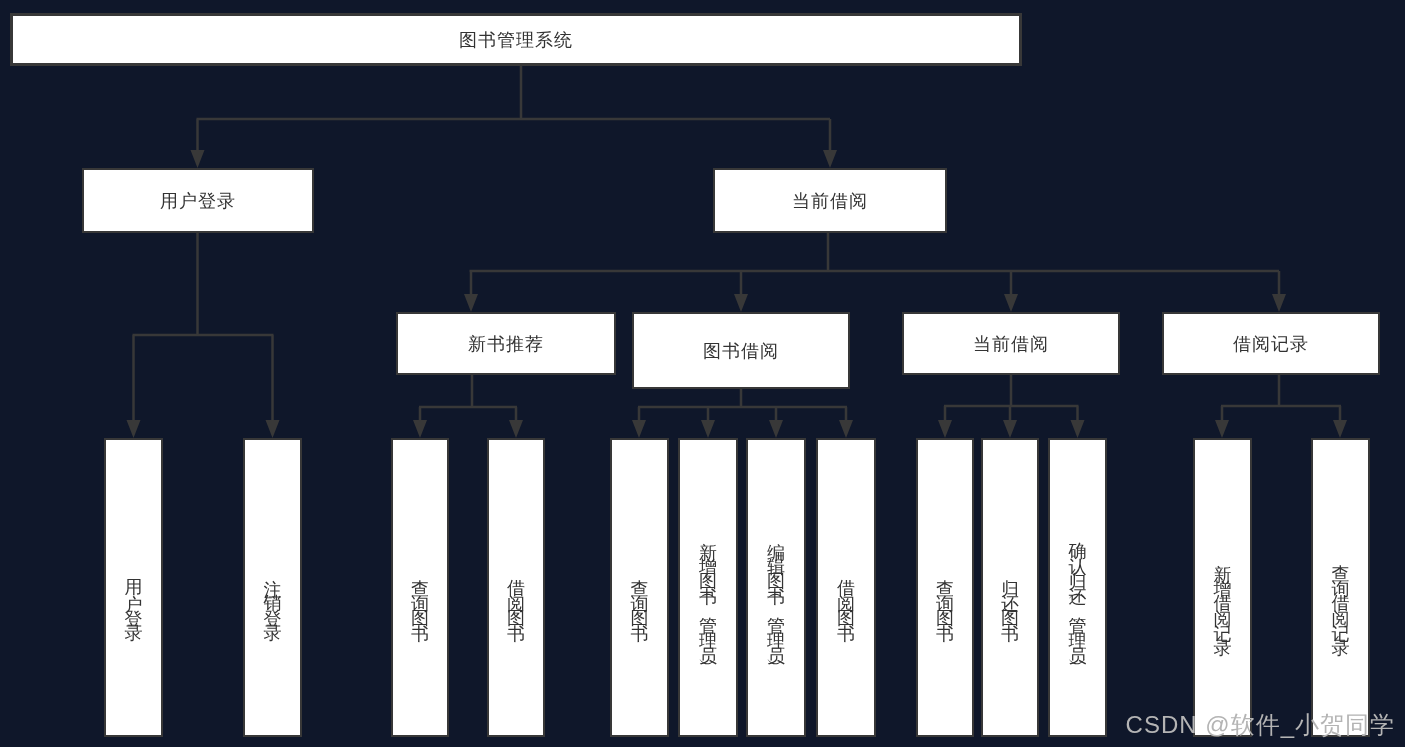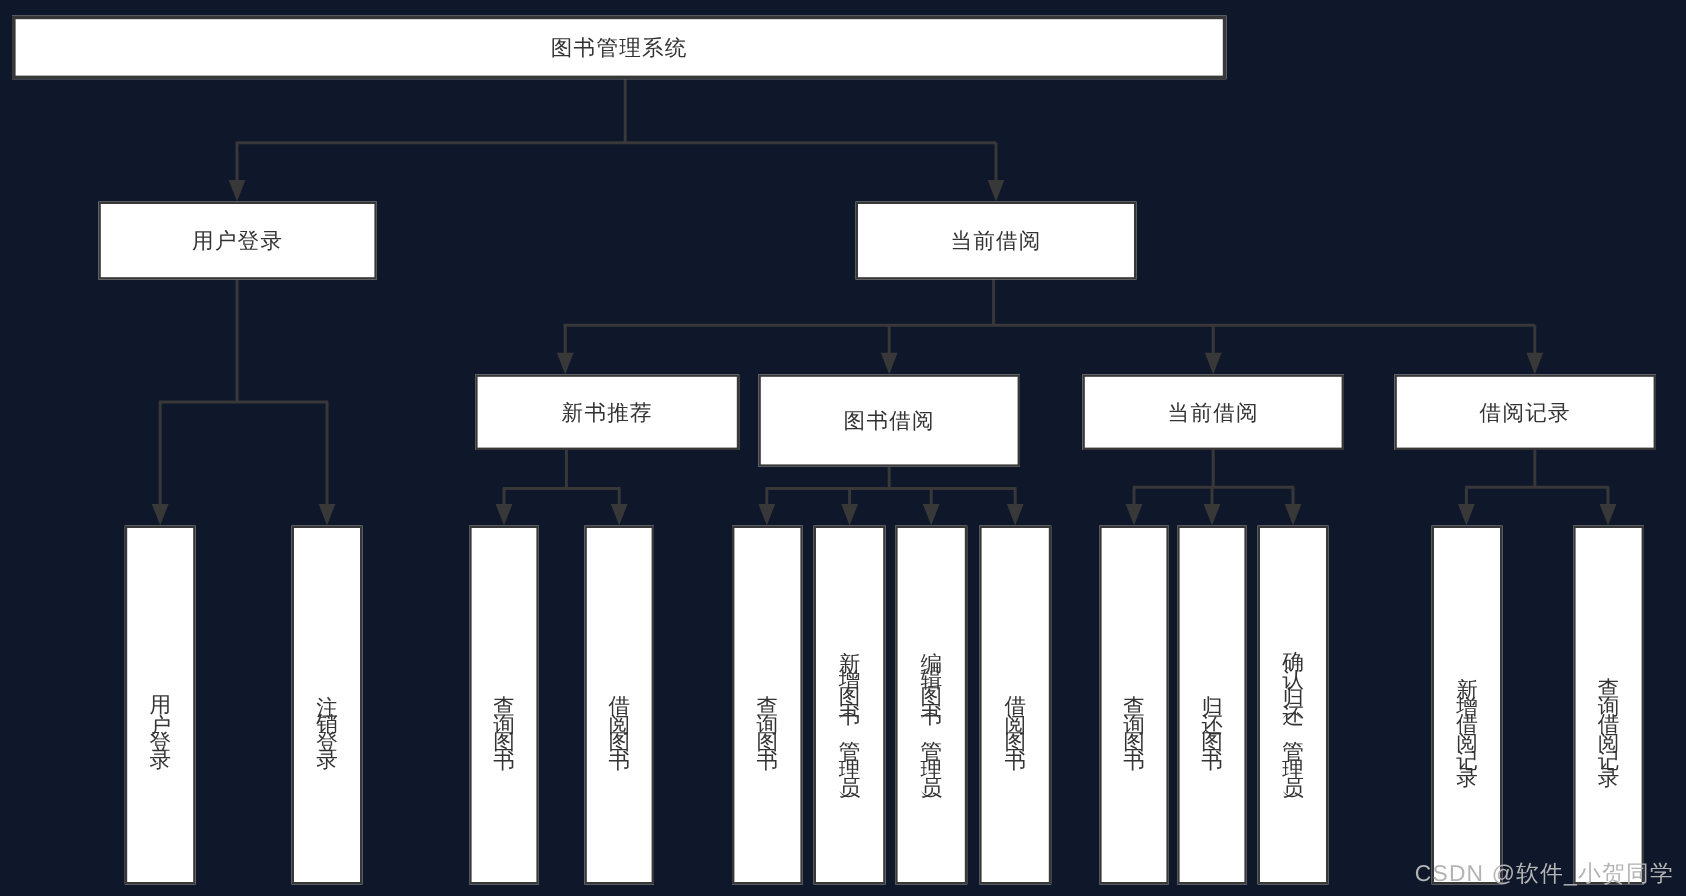--- a/index.html
+++ b/index.html
@@ -38,21 +38,21 @@
     font-size: 18px;
     letter-spacing: 15px;
     margin-bottom: -15px;
     color: #333333;
     line-height: 1;
   }
   .watermark {
     position: absolute;
     right: 10px;
     bottom: 6px;
-    font-size: 19px;
+    font-size: 24px;
     color: #b4b4b4;
     letter-spacing: 1px;
     z-index: 5;
     white-space: nowrap;
   }
 </style>
 </head>
 <body>
 
 <div id="stage">

